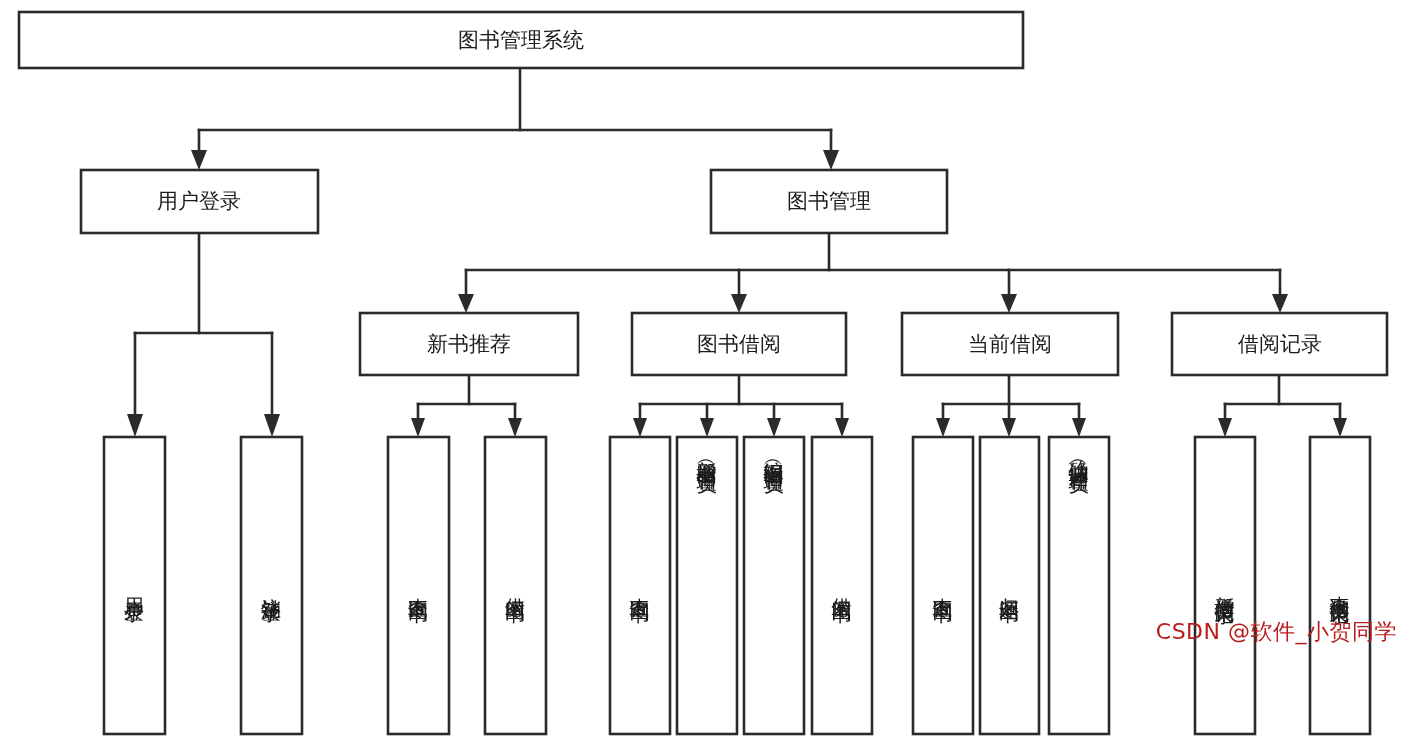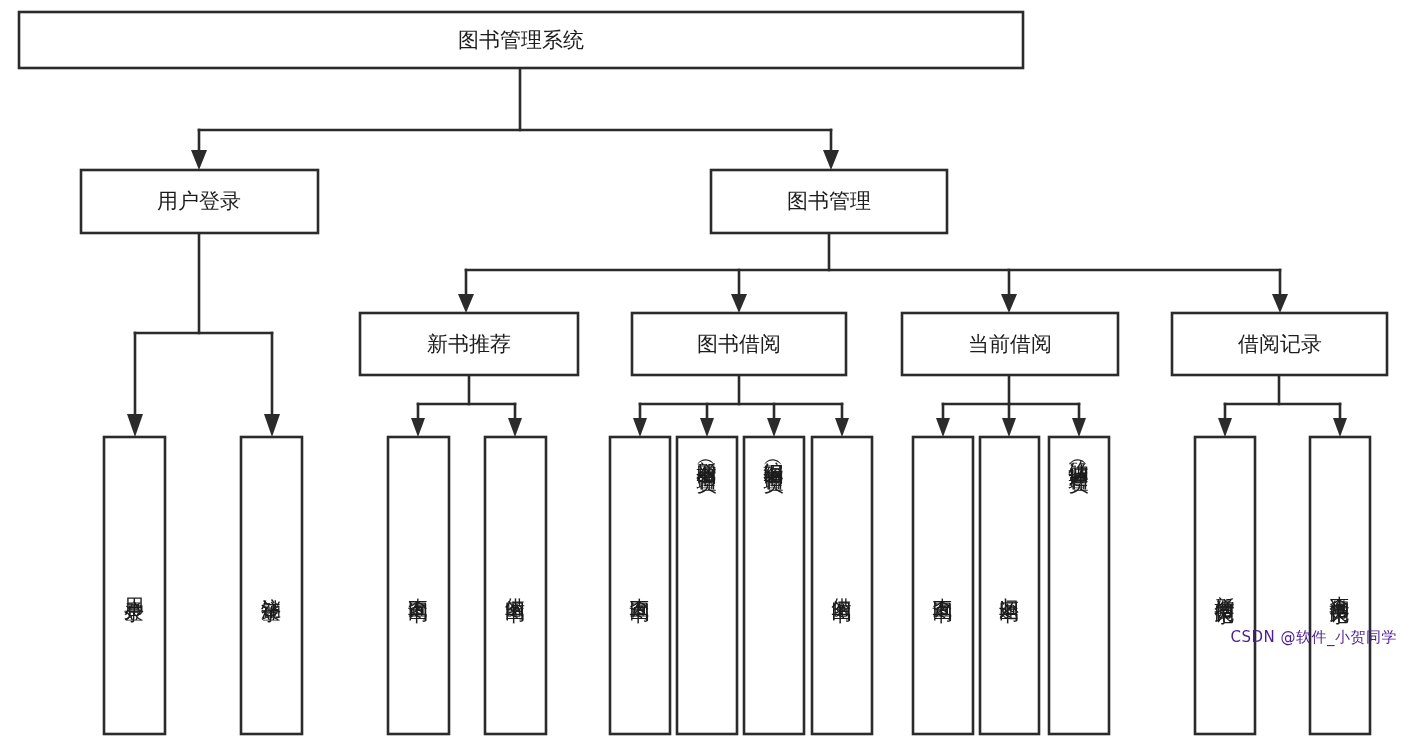--- a/index.html
+++ b/index.html
@@ -59,22 +59,22 @@
     line-height: 1;
     text-align: center;
     white-space: nowrap;
     pointer-events: none;
   }
   .watermark {
     position: absolute;
     right: 8px;
     bottom: 6px;
     font-family: "DejaVu Sans", "Liberation Sans", sans-serif;
-    font-size: 15px;
-    color: #4c1d95;
+    font-size: 22px;
+    color: #b91c1c;
     letter-spacing: 0.5px;
     white-space: nowrap;
   }
 </style>
 </head>
 <body>
 
 <div id="diagram-root">
 
   <svg class="tree-canvas" viewBox="0 0 1405 747">

